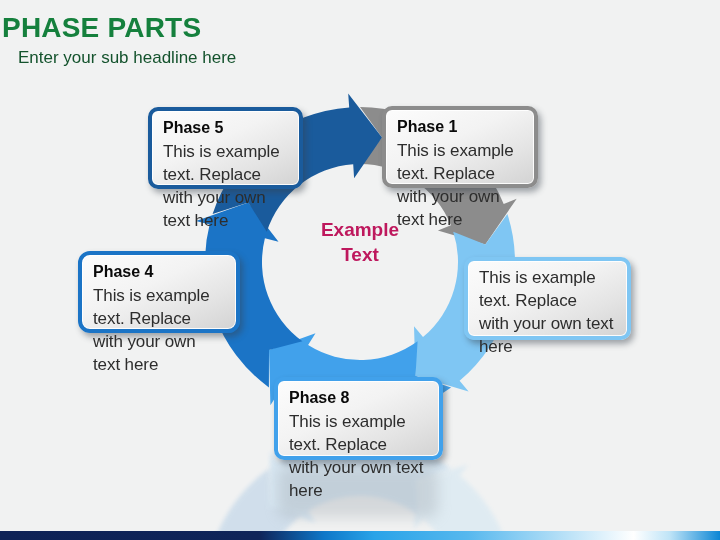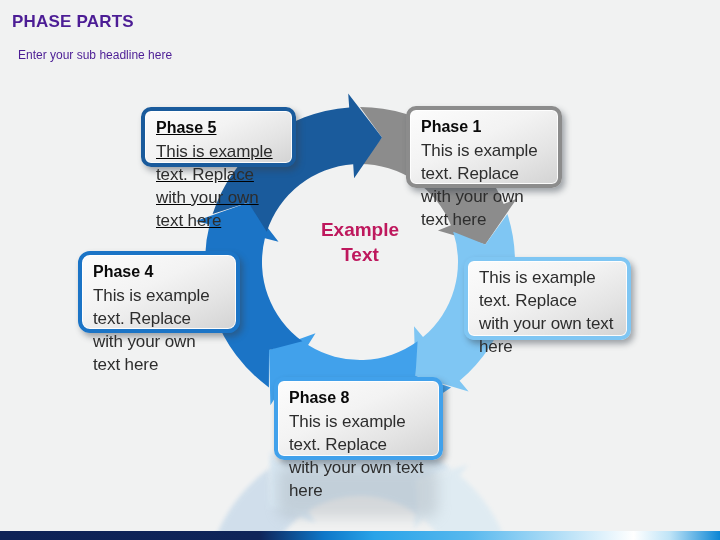--- a/index.html
+++ b/index.html
@@ -5,27 +5,27 @@
   html,body{margin:0;padding:0;}
   #slide{
     position:relative;
     width:720px;height:540px;
     background:#F1F2F2;
     overflow:hidden;
     font-family:"Liberation Sans", sans-serif;
   }
   
   .page-title{
-    position:absolute;left:12px;top:12px;
-    font-size:17px;font-weight:bold;color:#4c1d95;
+    position:absolute;left:2px;top:12px;
+    font-size:28px;font-weight:bold;color:#15803d;
     letter-spacing:0.2px;
   }
   .page-subtitle{
     position:absolute;left:18px;top:48px;
-    font-size:12px;font-weight:400;color:#4c1d95;text-align:center;
+    font-size:17px;font-weight:400;color:#14532d;text-align:center;
   }
   
   #ring-svg{position:absolute;left:0;top:0;z-index:1;}
   #ring-reflection{position:absolute;left:0;top:0;z-index:0;opacity:0.15;filter:blur(2px);}
   .box-ghost{
     position:absolute;left:278px;top:466px;width:160px;height:52px;
     background:#9fa8b0;border-radius:10px;filter:blur(7px);opacity:0.35;z-index:0;
   }
   
   .center-label{
@@ -44,25 +44,25 @@
     padding:6px 9px;
   }
   .phase-title{
     font-size:16px;font-weight:bold;color:#0a0a0a;
     margin:2px 0 4px 2px;
   }
   .phase-desc{
     font-size:17px;line-height:1.35;color:#2d2d2d;margin-left:2px;
     white-space:pre-line;letter-spacing:-0.1px;
   }
-  .pos-p1{left:406px;top:106px;width:156px;height:82px;}
+  .pos-p1{left:382px;top:106px;width:156px;height:82px;}
   .pos-p2{left:464px;top:257px;width:167px;height:83px;}
   .pos-p3{left:274px;top:377px;width:169px;height:83px;}
   .pos-p4{left:78px; top:251px;width:162px;height:82px;border-radius:12px;}
-  .pos-p5{left:141px;top:107px;width:155px;height:60px;text-decoration:underline;}
+  .pos-p5{left:148px;top:107px;width:155px;height:82px;}
   
   .footer-bar{
     position:absolute;left:0;bottom:0;width:720px;height:9px;z-index:4;
     background:#0E2256;
   }
 </style>
 </head>
 <body>
 
 <div id="slide" style="background: rgb(241, 242, 242);">

